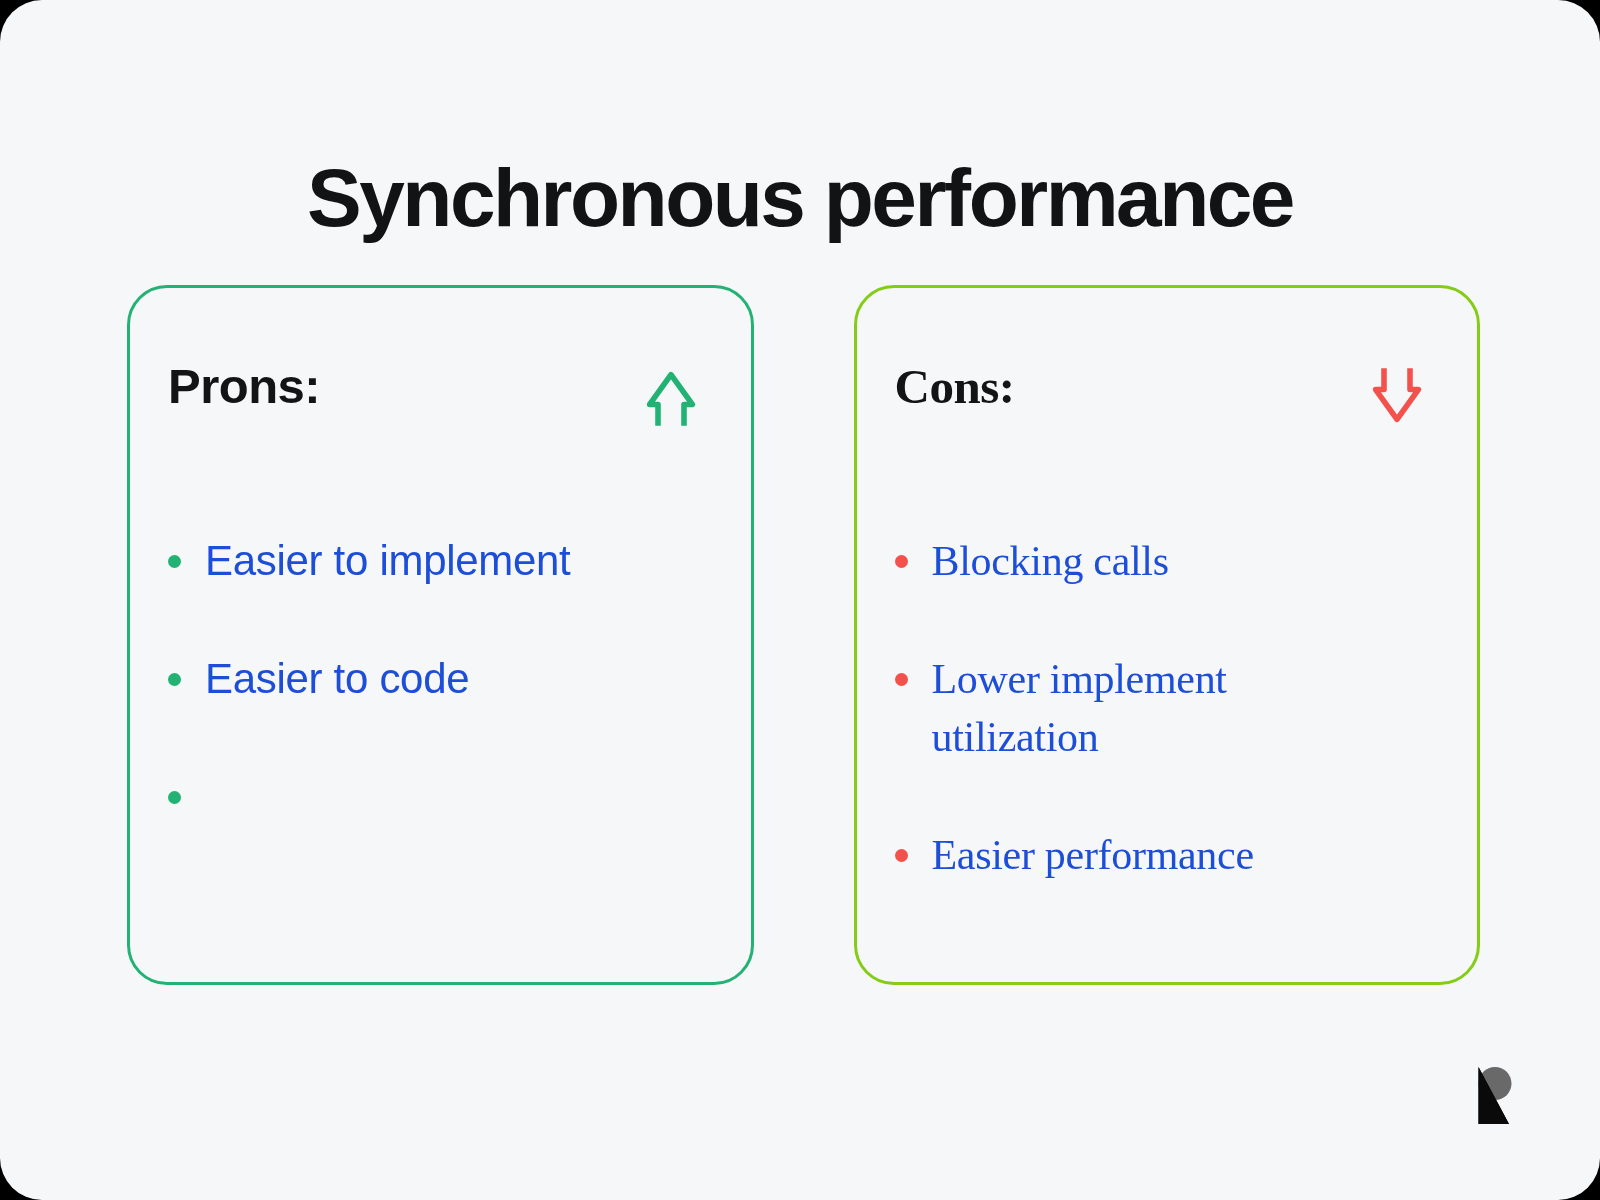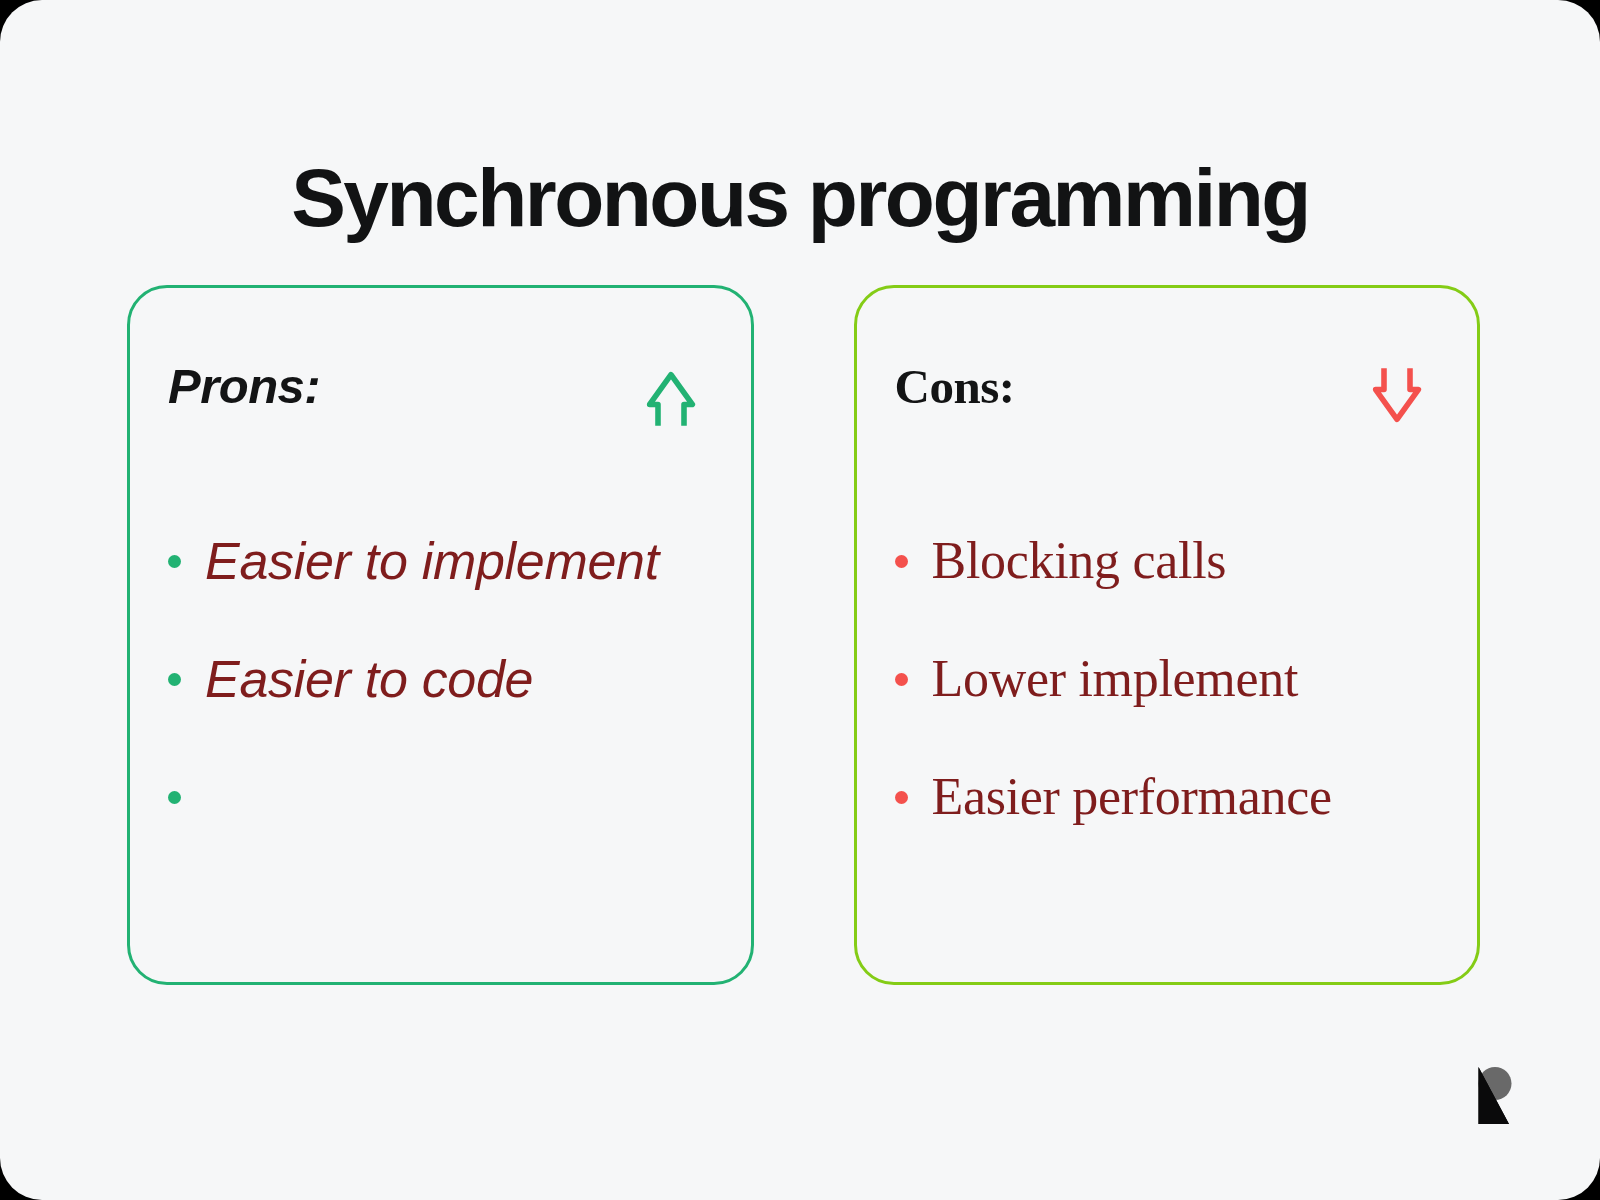--- a/index.html
+++ b/index.html
@@ -31,21 +31,21 @@
     display: flex;
     gap: 100px;
   }
   .card {
     flex: 1 1 0;
     border-radius: 40px;
     box-sizing: border-box;
     padding: 70px 42px 0 38px;
     background: #f6f7f8;
   }
-  .card.pros { border: 3px solid #22b273; font-style: italic; }
+  .card.pros { border: 3px solid #22b273; }
   .card.cons { border: 3px solid #84cc16; font-family: Liberation Serif, serif; }
   .card-head {
     display: flex;
     justify-content: space-between;
     align-items: flex-start;
   }
   .card-heading {
     font-size: 49px;
     font-weight: 700;
     color: #131415;
@@ -63,39 +63,39 @@
   .item { display: flex; align-items: flex-start; gap: 24px; }
   .dot {
     width: 13px; height: 13px;
     border-radius: 50%;
     margin-top: 23px;
     flex: 0 0 auto;
   }
   .dot.green { background: #22b273; }
   .dot.red   { background: #f4514d; }
   .item-text {
-    font-size: 52px;
+    font-size: 42px;
     line-height: 58px;
-    color: #7f1d1d;
+    color: #1d4ed8;
     letter-spacing: -0.3px;
   }
   .line { display: block; }
   .line:empty { display: none; }
   .logo {
     position: absolute;
     right: 86px; bottom: 76px;
     width: 38px; height: 57px;
   }
 </style>
 </head>
 <body>
 
 <div class="canvas">
 
-  <h1 class="page-title">Synchronous programming</h1>
+  <h1 class="page-title">Synchronous performance</h1>
 
   <div class="cards">
 
     <section class="card pros">
       <div class="card-head">
         <span class="card-heading">Prons:</span>
         <span class="arrow-icon">
           <svg width="52" height="58" viewBox="0 0 56 62" fill="none">
             <path d="M14 62 L14 39 L5 39 L28 7 L51 39 L42 39 L42 62" stroke="#22b273" stroke-width="6" stroke-linejoin="round"></path>
           </svg>
@@ -138,20 +138,21 @@
           <span class="dot red"></span>
           <span class="item-text">
             <span class="line">Blocking calls</span>
 
           </span>
         </li>
         <li class="item">
           <span class="dot red"></span>
           <span class="item-text">
             <span class="line">Lower implement</span>
+            <span class="line">utilization</span>
           </span>
         </li>
         <li class="item">
           <span class="dot red"></span>
           <span class="item-text">
             <span class="line">Easier performance</span>
 
           </span>
         </li>
       </ul>

